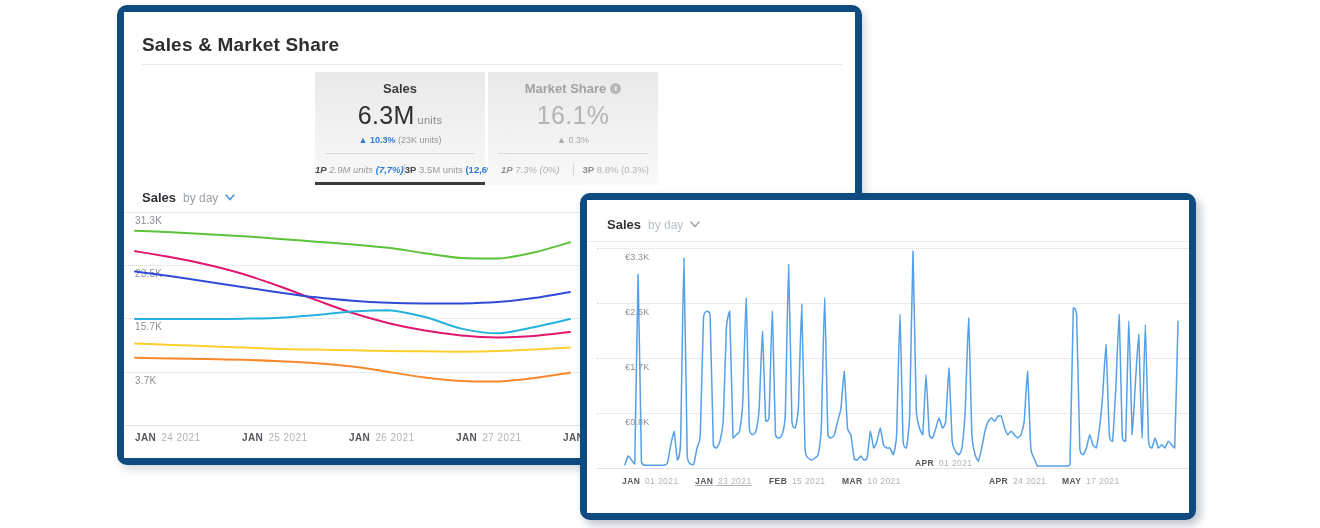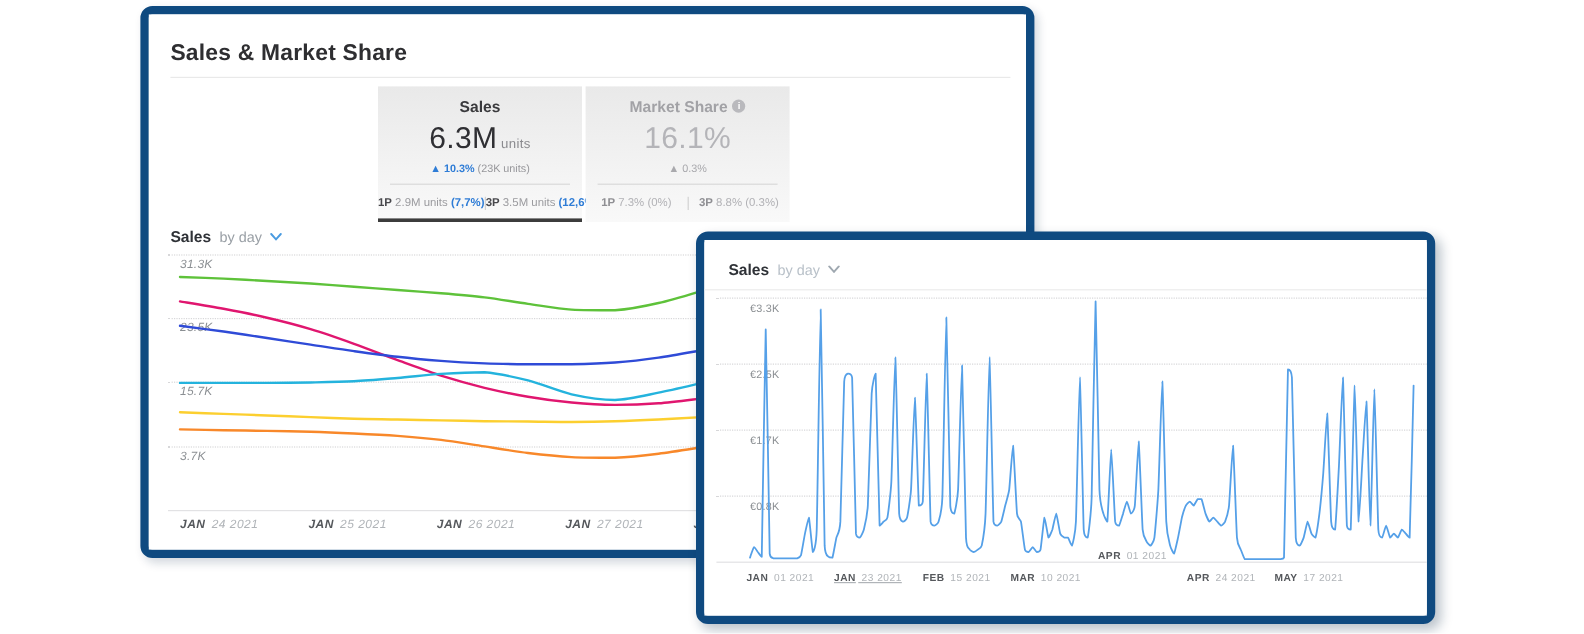--- a/index.html
+++ b/index.html
@@ -24,21 +24,21 @@
   .stat-box.active { border-bottom:3px solid #3c3c3c; }
   .stat-label { margin-top:9px; font-size:13px; font-weight:700; color:#3a3a3d;
     display:flex; align-items:center; justify-content:center; gap:4px; }
   .stat-value { margin-top:5px; font-size:25px; color:#2f2f33; letter-spacing:.3px; }
   .stat-value .unit { font-size:11px; color:#8a8a8e; margin-left:3px; }
   .stat-delta { margin-top:5px; font-size:9px; color:#97979b; }
   .stat-delta b { color:#2e7cd6; font-weight:700; }
   .stat-divider { margin:8px 10px 0 10px; border-top:1px solid #d9d9d9; }
   .stat-footer { display:flex; margin-top:0; height:30px; align-items:center; }
   .stat-cell { flex:1; font-size:9.5px; color:#9b9b9f; white-space:nowrap; }
-  .stat-cell:first-child { border-right:1px solid #d2d2d2; }
+  .stat-cell:first-child { border-right:1px solid #d2d2d2;font-style:italic; }
   .stat-cell b { color:#48484c; font-weight:700; }
   .stat-cell .pct { color:#2e7cd6; font-weight:700; }
   .stat-box.inactive .stat-label { color:#a2a2a6; }
   .stat-box.inactive .stat-value { color:#b4b4b8; }
   .stat-box.inactive .stat-delta, .stat-box.inactive .stat-delta b { color:#a9a9ad; font-weight:400; }
   .stat-box.inactive .stat-cell, .stat-box.inactive .stat-cell .pct { color:#b2b2b6; font-weight:400; }
   .stat-box.inactive .stat-cell b { color:#8f8f93; font-weight:700; }
   .info-circle { display:inline-flex; width:11px; height:11px; border-radius:50%;
     background:#b9b9bd; color:#fff; font-size:8px; font-weight:700;
     align-items:center; justify-content:center; font-style:normal; }
@@ -46,21 +46,21 @@
   .chart-header { position:absolute; display:flex; align-items:center; gap:7px; }
   .chart-header .h-label { font-size:13px; font-weight:700; color:#2f3237; }
   .chart-header .h-mode { font-size:12px; color:#9aa0a6; }
   .card-front .chart-header .h-mode { color:#b9c1c9; }
   .chev { width:10px; height:7px; }
   .header-back { left:18px; top:178px; }
   .header-front { left:20px; top:17px; }
   .front-divider { position:absolute; left:0; right:0; top:41px; border-top:1px solid #ebebeb; }
 
   .chart { position:absolute; }
-  .chart-b { left:16px; top:193px; width:712px; height:250px;font-style:italic; }
+  .chart-b { left:1px; top:193px; width:712px; height:250px; }
   .chart-f { left:10px; top:45px; width:592px; height:250px; }
   .gridline { position:absolute; left:0; right:0; border-top:1px dotted #d7d7d9; }
   .axisline { position:absolute; left:0; right:0; border-top:1px solid #e2e2e4; }
   .ylabel { position:absolute; font-size:10px; color:#8b8f93; letter-spacing:.2px; }
   .chart-f .ylabel { font-size:9px; }
   .xlabel { position:absolute; font-size:10px; color:#b0b4b8; letter-spacing:.4px; white-space:nowrap; }
   .xlabel b { color:#55585c; font-weight:700; margin-right:2px; }
   .chart-f .xlabel { font-size:8.5px; }
   .chart svg { position:absolute; left:0; top:0; overflow:visible; }
 </style>

